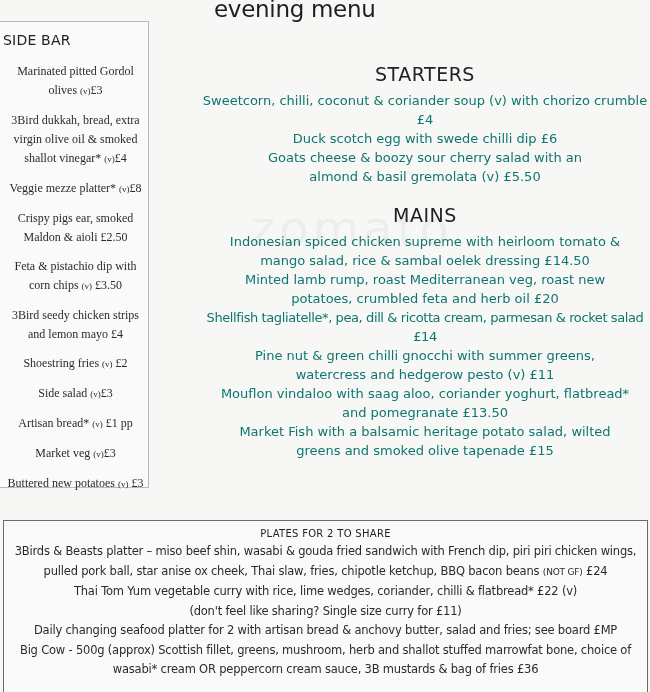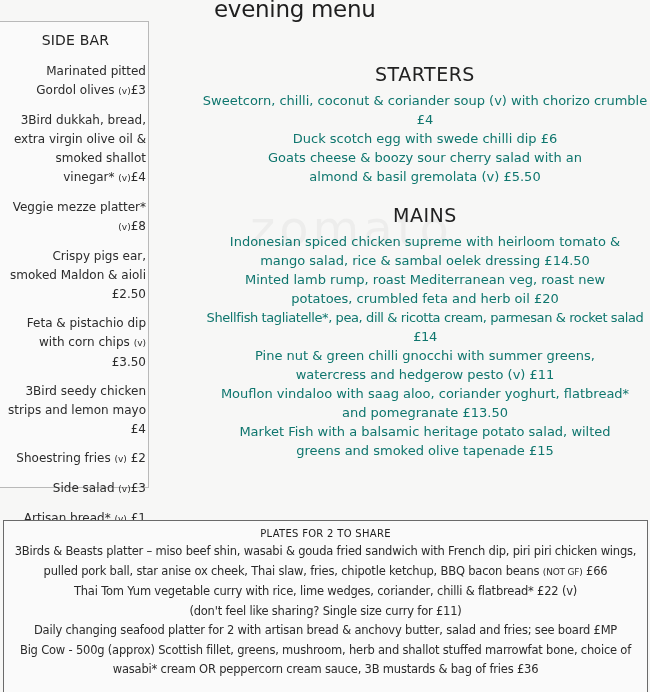--- a/index.html
+++ b/index.html
@@ -15,26 +15,26 @@
       font-size: 23px; letter-spacing: -0.3px; color: #1e1e1e;
       font-family: "DejaVu Sans", sans-serif;
     }
     .sidebar {
       position: absolute; left: 0; top: 21px; width: 145px; height: 465px;
       border: 1px solid #b9b9b9; border-left: none;
       background: #fafafa;
       padding: 0 0 0 3px;
     }
     .sidebar-heading {
-      text-align: center; font-size: 14px; margin-top: 10px; margin-bottom: 14px;
+      text-align: left; font-size: 14px; margin-top: 10px; margin-bottom: 14px;
       letter-spacing: 0.2px; color: #222;
     }
     .side-item {
-      text-align: right; font-size: 12px; line-height: 19px; margin-bottom: 10px;
-      padding: 0 2px; color: #2b2b2b;
+      text-align: center; font-size: 12px; line-height: 19px; margin-bottom: 10px;
+      padding: 0 2px; color: #2b2b2b; font-family: Liberation Serif, serif;
     }
     .small { font-size: 9px; }
     .main {
       position: absolute; left: 200px; top: 45px; width: 450px;
       text-align: center;
     }
     .section-heading {
       font-size: 19px; letter-spacing: 0.5px; margin: 18px 0 6px; color: #222;
     }
     .menu-item { font-size: 13px; line-height: 19px; color: #0f766e; }
@@ -84,18 +84,18 @@
     <div class="menu-item" style="padding:0 28px">Minted lamb rump, roast Mediterranean veg, roast new potatoes, crumbled feta and herb oil £20</div>
     <div class="menu-item" style="letter-spacing:-0.4px">Shellfish tagliatelle*, pea, dill &amp; ricotta cream, parmesan &amp; rocket salad £14</div>
     <div class="menu-item" style="padding:0 20px">Pine nut &amp; green chilli gnocchi with summer greens, watercress and hedgerow pesto (v) £11</div>
     <div class="menu-item" style="padding:0 20px">Mouflon vindaloo with saag aloo, coriander yoghurt, flatbread* and pomegranate £13.50</div>
     <div class="menu-item" style="padding:0 20px">Market Fish with a balsamic heritage potato salad, wilted greens and smoked olive tapenade £15</div>
   </div>
 </div>
 
 <div class="share-box">
   <div class="section-heading">PLATES FOR 2 TO SHARE</div>
-  <div class="share-item" style="padding:0 6px"><span>3Birds &amp; Beasts platter – miso beef shin, wasabi &amp; gouda fried sandwich with French dip, piri piri chicken wings, pulled pork ball, star anise ox cheek, Thai slaw, fries, chipotle ketchup, BBQ bacon beans</span> <span class="small">(NOT GF)</span> <span>£66</span></div>
+  <div class="share-item" style="padding:0 6px"><span>3Birds &amp; Beasts platter – miso beef shin, wasabi &amp; gouda fried sandwich with French dip, piri piri chicken wings, pulled pork ball, star anise ox cheek, Thai slaw, fries, chipotle ketchup, BBQ bacon beans</span> <span class="small">(NOT GF)</span> <span>£24</span></div>
   <div class="share-item">Thai Tom Yum vegetable curry with rice, lime wedges, coriander, chilli &amp; flatbread* £22 (v)</div>
   <div class="share-item">(don't feel like sharing? Single size curry for £11)</div>
   <div class="share-item">Daily changing seafood platter for 2 with artisan bread &amp; anchovy butter, salad and fries; see board £MP</div>
   <div class="share-item" style="padding:0 4px">Big Cow - 500g (approx) Scottish fillet, greens, mushroom, herb and shallot stuffed marrowfat bone, choice of wasabi* cream OR peppercorn cream sauce, 3B mustards &amp; bag of fries £36</div>
 </div>
 
 </body></html>

